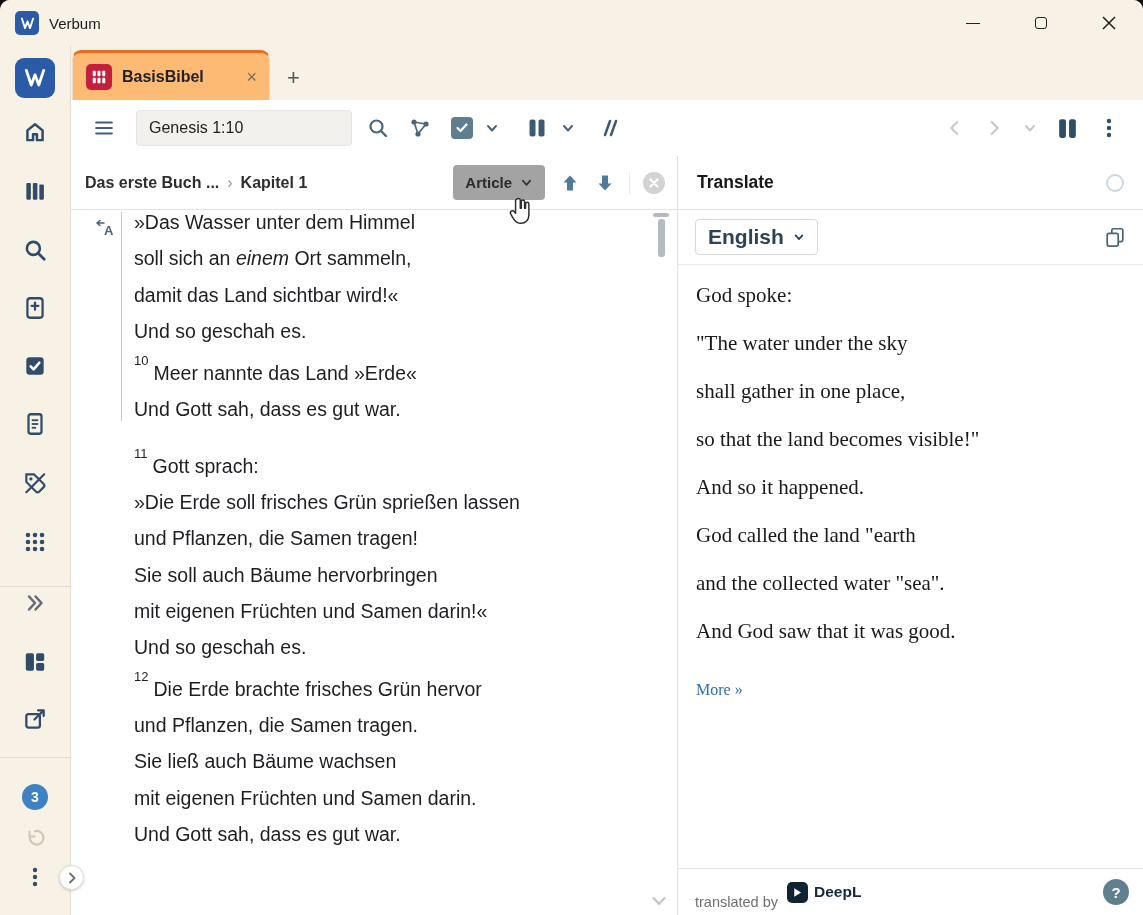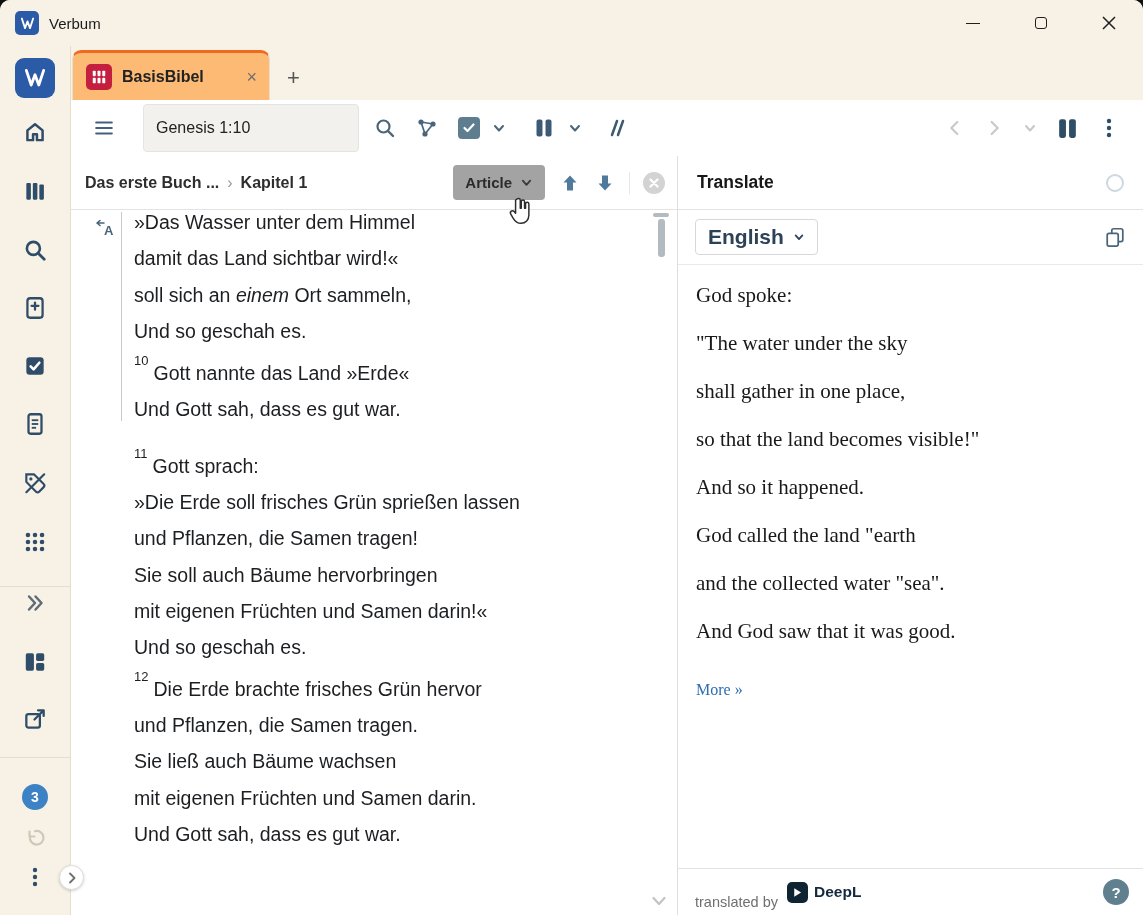--- a/index.html
+++ b/index.html
@@ -34,21 +34,21 @@
   .tabstrip{height:54px;background:var(--cream);display:flex;align-items:flex-end;padding-left:1px;}
   .tab{width:198px;height:50px;background:#fdba74;border:1px solid #eadfce;border-bottom:none;border-top:3px solid var(--orange);border-radius:9px 9px 0 0;display:flex;align-items:center;padding:0 12px 0 13px;gap:10px;cursor:pointer;}
   .tab-icon{width:26px;height:26px;border-radius:5px;background:var(--red);display:grid;place-items:center;flex:none;}
   .tab-label{font-size:16px;font-weight:700;color:#222;white-space:nowrap;}
   .tab-close{margin-left:auto;color:#6e6e6e;font-size:18px;line-height:1;background:none;border:none;cursor:pointer;}
   .new-tab{margin-left:17px;margin-bottom:11px;font-size:22px;color:#555;background:none;border:none;line-height:1;cursor:pointer;}
 
   
   .toolbar{height:56px;background:#fff;display:flex;align-items:center;padding:0 22px;}
   .tb-btn{background:none;border:none;display:flex;align-items:center;justify-content:center;cursor:pointer;flex:none;}
-  .ref-input{margin-left:28px;width:216px;height:48px;background:#f2f1ee;border:1px solid #e6e4e0;border-radius:4px;padding:0 12px;font-size:16px;color:#222;font-family:inherit;}
+  .ref-input{margin-left:21px;width:216px;height:36px;background:#f2f1ee;border:1px solid #e6e4e0;border-radius:4px;padding:0 12px;font-size:16px;color:#222;font-family:inherit;}
   .tb-right{margin-left:auto;display:flex;align-items:center;gap:17px;}
 
   
   .workspace{flex:1;display:flex;min-height:0;}
   .left-pane{width:606px;flex:none;display:flex;flex-direction:column;min-width:0;}
   .nav-row{height:54px;border-bottom:1px solid var(--line);display:flex;align-items:center;padding:0 12px 0 14px;}
   .crumb{font-size:16px;font-weight:600;color:#2e2e2e;background:none;border:none;cursor:pointer;white-space:nowrap;}
   .crumb-sep{color:#9a9a9a;font-size:16px;margin:0 8px;}
   .article-btn{margin-left:auto;background:#a3a3a3;border:none;border-radius:4px;height:35px;padding:0 12px;display:flex;align-items:center;gap:8px;font-size:15px;font-weight:700;color:#2b2b2b;cursor:pointer;font-family:inherit;}
   .nav-arrow{background:none;border:none;margin-left:15px;cursor:pointer;display:flex;}
@@ -379,24 +379,24 @@
           <div class="bible">
             <span class="size-icon">
               <svg width="22" height="18" viewBox="0 0 22 18">
                   <path d="M10 4 H3 M3 4 L6 1.5 M3 4 L6 6.5" fill="none" stroke="#4a6579" stroke-width="1.6" stroke-linecap="round" stroke-linejoin="round"></path>
                   <text x="10" y="16" font-size="13" font-weight="bold" fill="#4a6579" font-family="Liberation Sans, sans-serif">A</text>
                 </svg>
             </span>
 
             <div class="para para-1">
               <p class="bline"><span>»Das Wasser unter dem Himmel</span></p>
+              <p class="bline"><span>soll sich an </span><em>einem</em><span> Ort sammeln,</span></p>
               <p class="bline"><span>damit das Land sichtbar wird!«</span></p>
-              <p class="bline"><span>soll sich an </span><em>einem</em><span> Ort sammeln,</span></p>
               <p class="bline"><span>Und so geschah es.</span></p>
-              <p class="bline"><sup class="vnum">10</sup><span>Gott nannte das Land »Erde«</span></p>
+              <p class="bline"><sup class="vnum">10</sup><span>Meer nannte das Land »Erde«</span></p>
               <p class="bline"><span>Und Gott sah, dass es gut war.</span></p>
             </div>
 
             <div class="para para-2">
               <p class="bline"><sup class="vnum">11</sup><span>Gott sprach:</span></p>
               <p class="bline"><span>»Die Erde soll frisches Grün sprießen lassen</span></p>
               <p class="bline"><span>und Pflanzen, die Samen tragen!</span></p>
               <p class="bline"><span>Sie soll auch Bäume hervorbringen</span></p>
               <p class="bline"><span>mit eigenen Früchten und Samen darin!«</span></p>
               <p class="bline"><span>Und so geschah es.</span></p>

